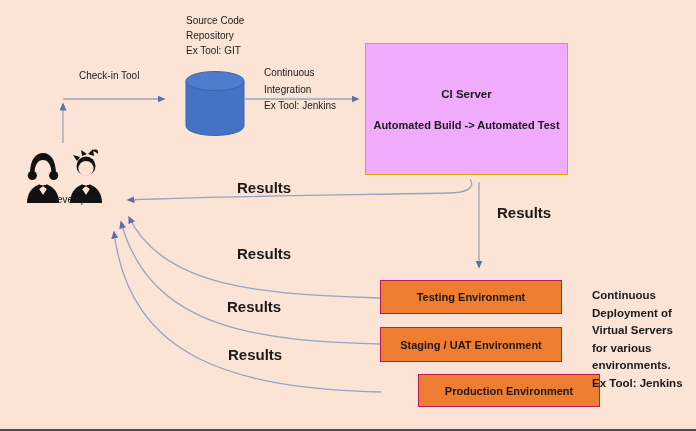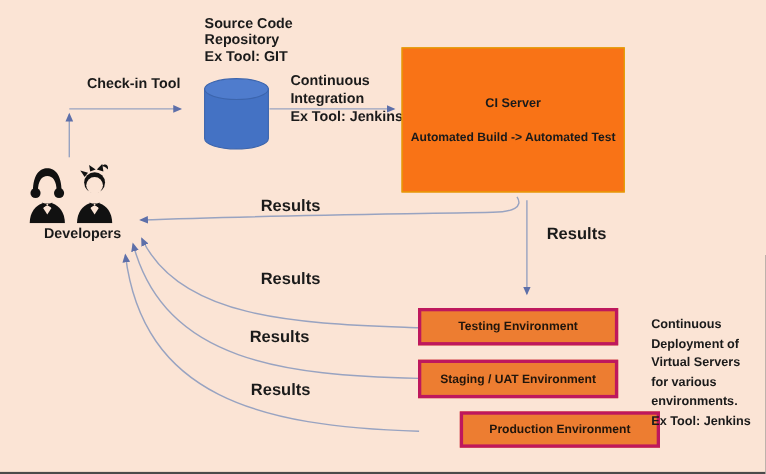--- a/index.html
+++ b/index.html
@@ -3,35 +3,35 @@
 <meta charset="utf-8">
 <style>
   html,body{margin:0;padding:0;background:#888;}
   .canvas{
     position:relative;width:696px;height:431px;overflow:hidden;
     background:#fbe4d5;
     font-family:"Liberation Sans", sans-serif;
     color:#1a1a1a;
   }
   .lbl{
-    position:absolute;font-weight:bold;font-size:13px;line-height:15px;
+    position:absolute;font-weight:normal;font-size:10px;line-height:15px;
     white-space:pre-line;color:#1a1a1a;
   }
   .results{position:absolute;font-weight:bold;font-size:15px;color:#1a1a1a;}
   .ci-box{
     position:absolute;left:365px;top:43px;width:203px;height:132px;
-    background:#f97316;border:1px solid #dfa500;box-sizing:border-box;
+    background:#f0abfc;border:1px solid #dfa500;box-sizing:border-box;
     display:flex;flex-direction:column;align-items:center;justify-content:center;gap:19px;
     text-align:center;
   }
   .ci-box .t1{font-weight:bold;font-size:11.5px;}
   .ci-box .t2{font-weight:bold;font-size:11px;}
   .env-box{
     position:absolute;left:380px;width:182px;height:34px;
-    background:#ed7d31;border:3px solid #be185d;box-sizing:border-box;
+    background:#ed7d31;border:1px solid #be185d;box-sizing:border-box;
     display:flex;align-items:center;justify-content:center;
     font-weight:bold;font-size:11px;color:#22160c;
   }
   #env-testing{top:280px;}
   #env-staging{top:327px;height:35px;}
   #env-production{top:374px;height:33px;margin-left:38px;}
   .cd-note{
     position:absolute;left:592px;top:287px;width:108px;
     font-weight:bold;font-size:11.5px;line-height:17.5px;white-space:pre-line;
   }
@@ -109,21 +109,21 @@
 
   <div class="lbl overlay" style="left:264px;top:65px;width:110px;line-height:16.5px;">Continuous
 Integration
 Ex Tool: Jenkins</div>
 
   <div class="ci-box overlay">
     <div class="t1">CI Server</div>
     <div class="t2">Automated Build -&gt; Automated Test</div>
   </div>
 
-  <div class="lbl overlay" style="left:40px;top:204px;width:70px;text-align:center;">Developers</div>
+  <div class="lbl overlay" style="left:40px;top:192px;width:70px;text-align:center;">Developers</div>
 
   <div class="results overlay" style="left:237px;top:179px;">Results</div>
   <div class="results overlay" style="left:497px;top:204px;">Results</div>
   <div class="results overlay" style="left:237px;top:245px;">Results</div>
   <div class="results overlay" style="left:227px;top:298px;">Results</div>
   <div class="results overlay" style="left:228px;top:346px;">Results</div>
 
   <div class="env-box overlay" id="env-testing">Testing Environment</div>
   <div class="env-box overlay" id="env-staging">Staging / UAT Environment</div>
   <div class="env-box overlay" id="env-production">Production Environment</div>

